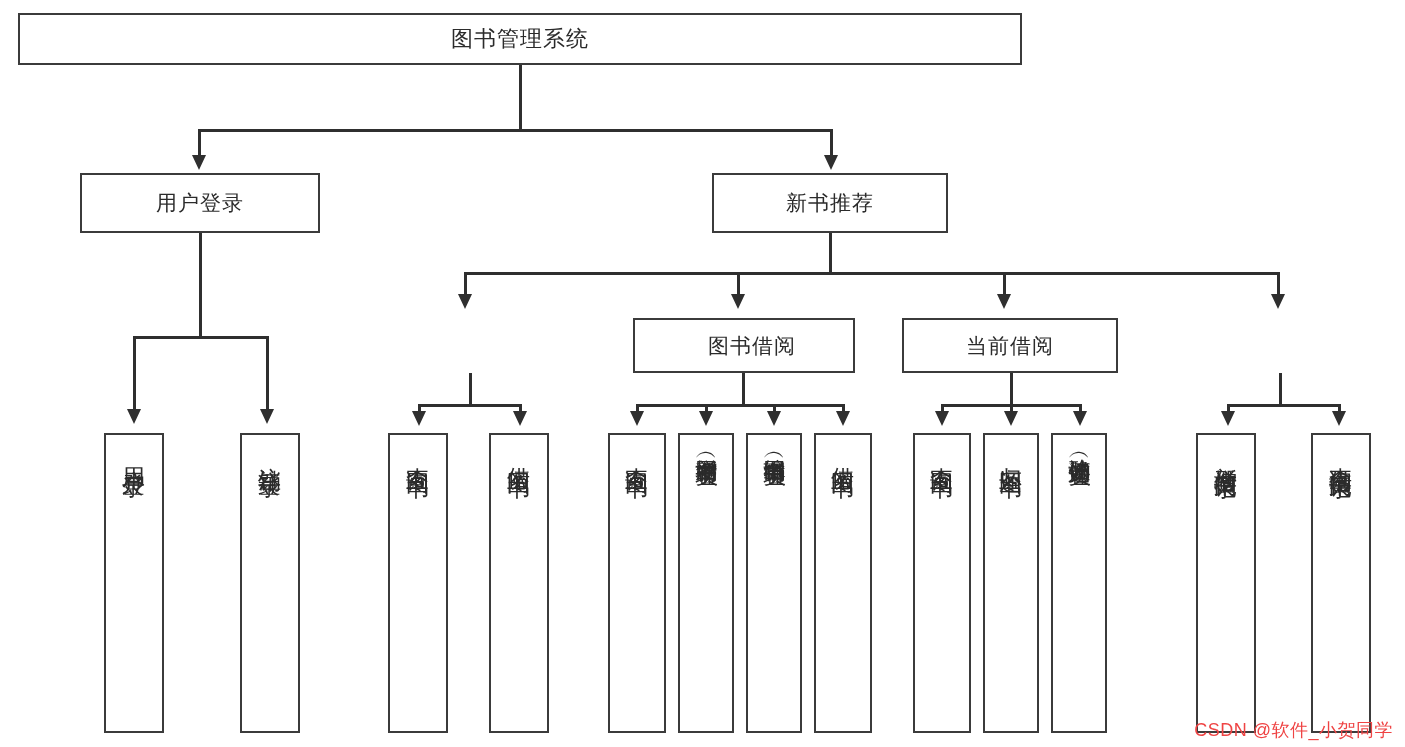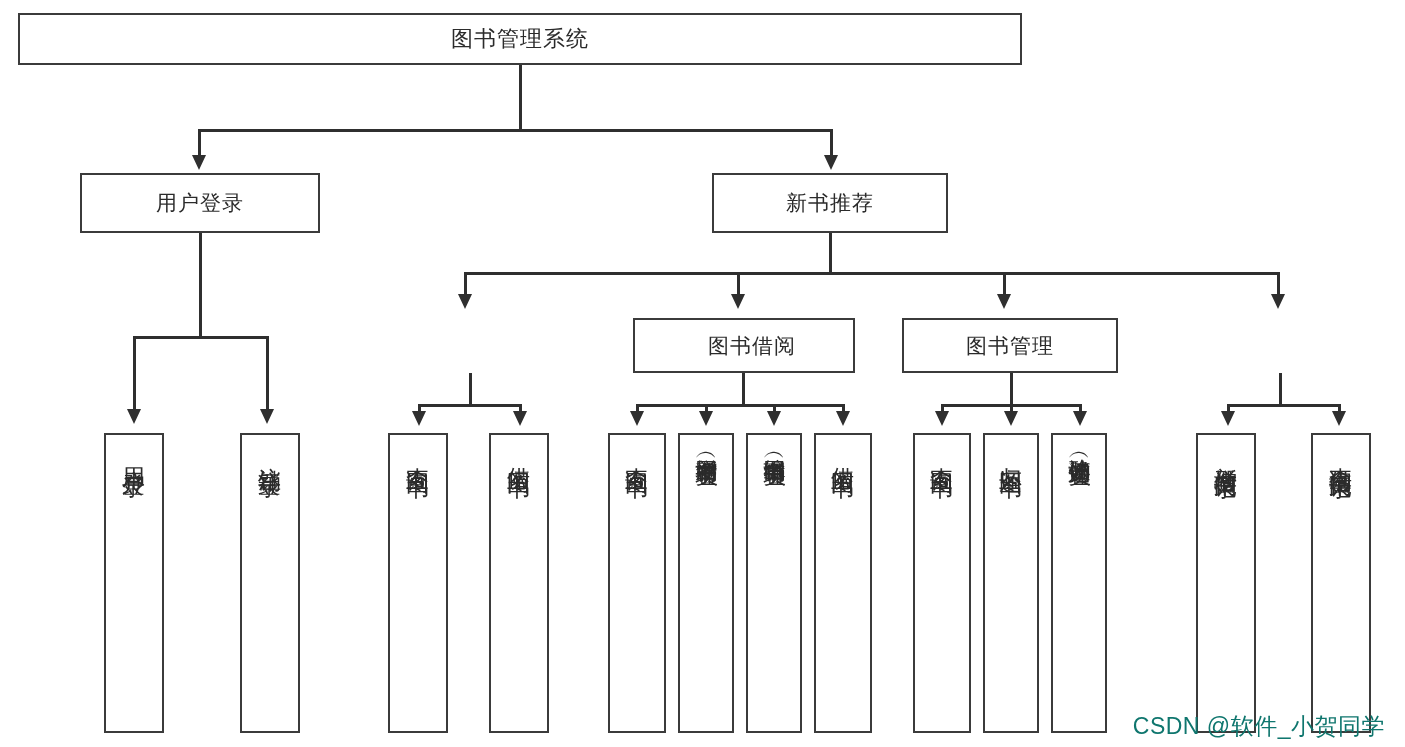--- a/index.html
+++ b/index.html
@@ -53,23 +53,23 @@
     position:absolute;
     width:0;height:0;
     border-left:7px solid transparent;
     border-right:7px solid transparent;
     border-top:15px solid #2f2f2f;
   }
 
   
   #watermark{
     position:absolute;
-    right:20px;bottom:5px;
-    font-size:23px;
-    color:#0f766e;
+    right:12px;bottom:5px;
+    font-size:18px;
+    color:#ef4444;
     letter-spacing:.5px;
     white-space:nowrap;
     pointer-events:none;
   }
 </style>
 </head>
 <body>
 
 <div id="stage">
 
@@ -109,21 +109,21 @@
   <div class="arrow" style="left:731px;top:294px;"></div>
   <div class="ln v" style="left:1003px;top:272px;height:24px;"></div>
   <div class="arrow" style="left:997px;top:294px;"></div>
   <div class="ln v" style="left:1277px;top:272px;height:24px;"></div>
   <div class="arrow" style="left:1271px;top:294px;"></div>
 
   <div class="box h" style="left:633px;top:318px;width:222px;height:55px;padding-left:16px;">
     <span>图书借阅</span>
   </div>
   <div class="box h" style="left:902px;top:318px;width:216px;height:55px;">
-    <span>图书管理</span>
+    <span>当前借阅</span>
   </div>
 
   <div class="ln v" style="left:469px;top:373px;height:33px;"></div>
   <div class="ln h" style="left:418px;top:404px;width:103px;"></div>
   <div class="ln v" style="left:418px;top:404px;height:9px;"></div>
   <div class="arrow" style="left:412px;top:411px;"></div>
   <div class="ln v" style="left:519px;top:404px;height:9px;"></div>
   <div class="arrow" style="left:513px;top:411px;"></div>
 
   <div class="ln v" style="left:742px;top:373px;height:33px;"></div>

